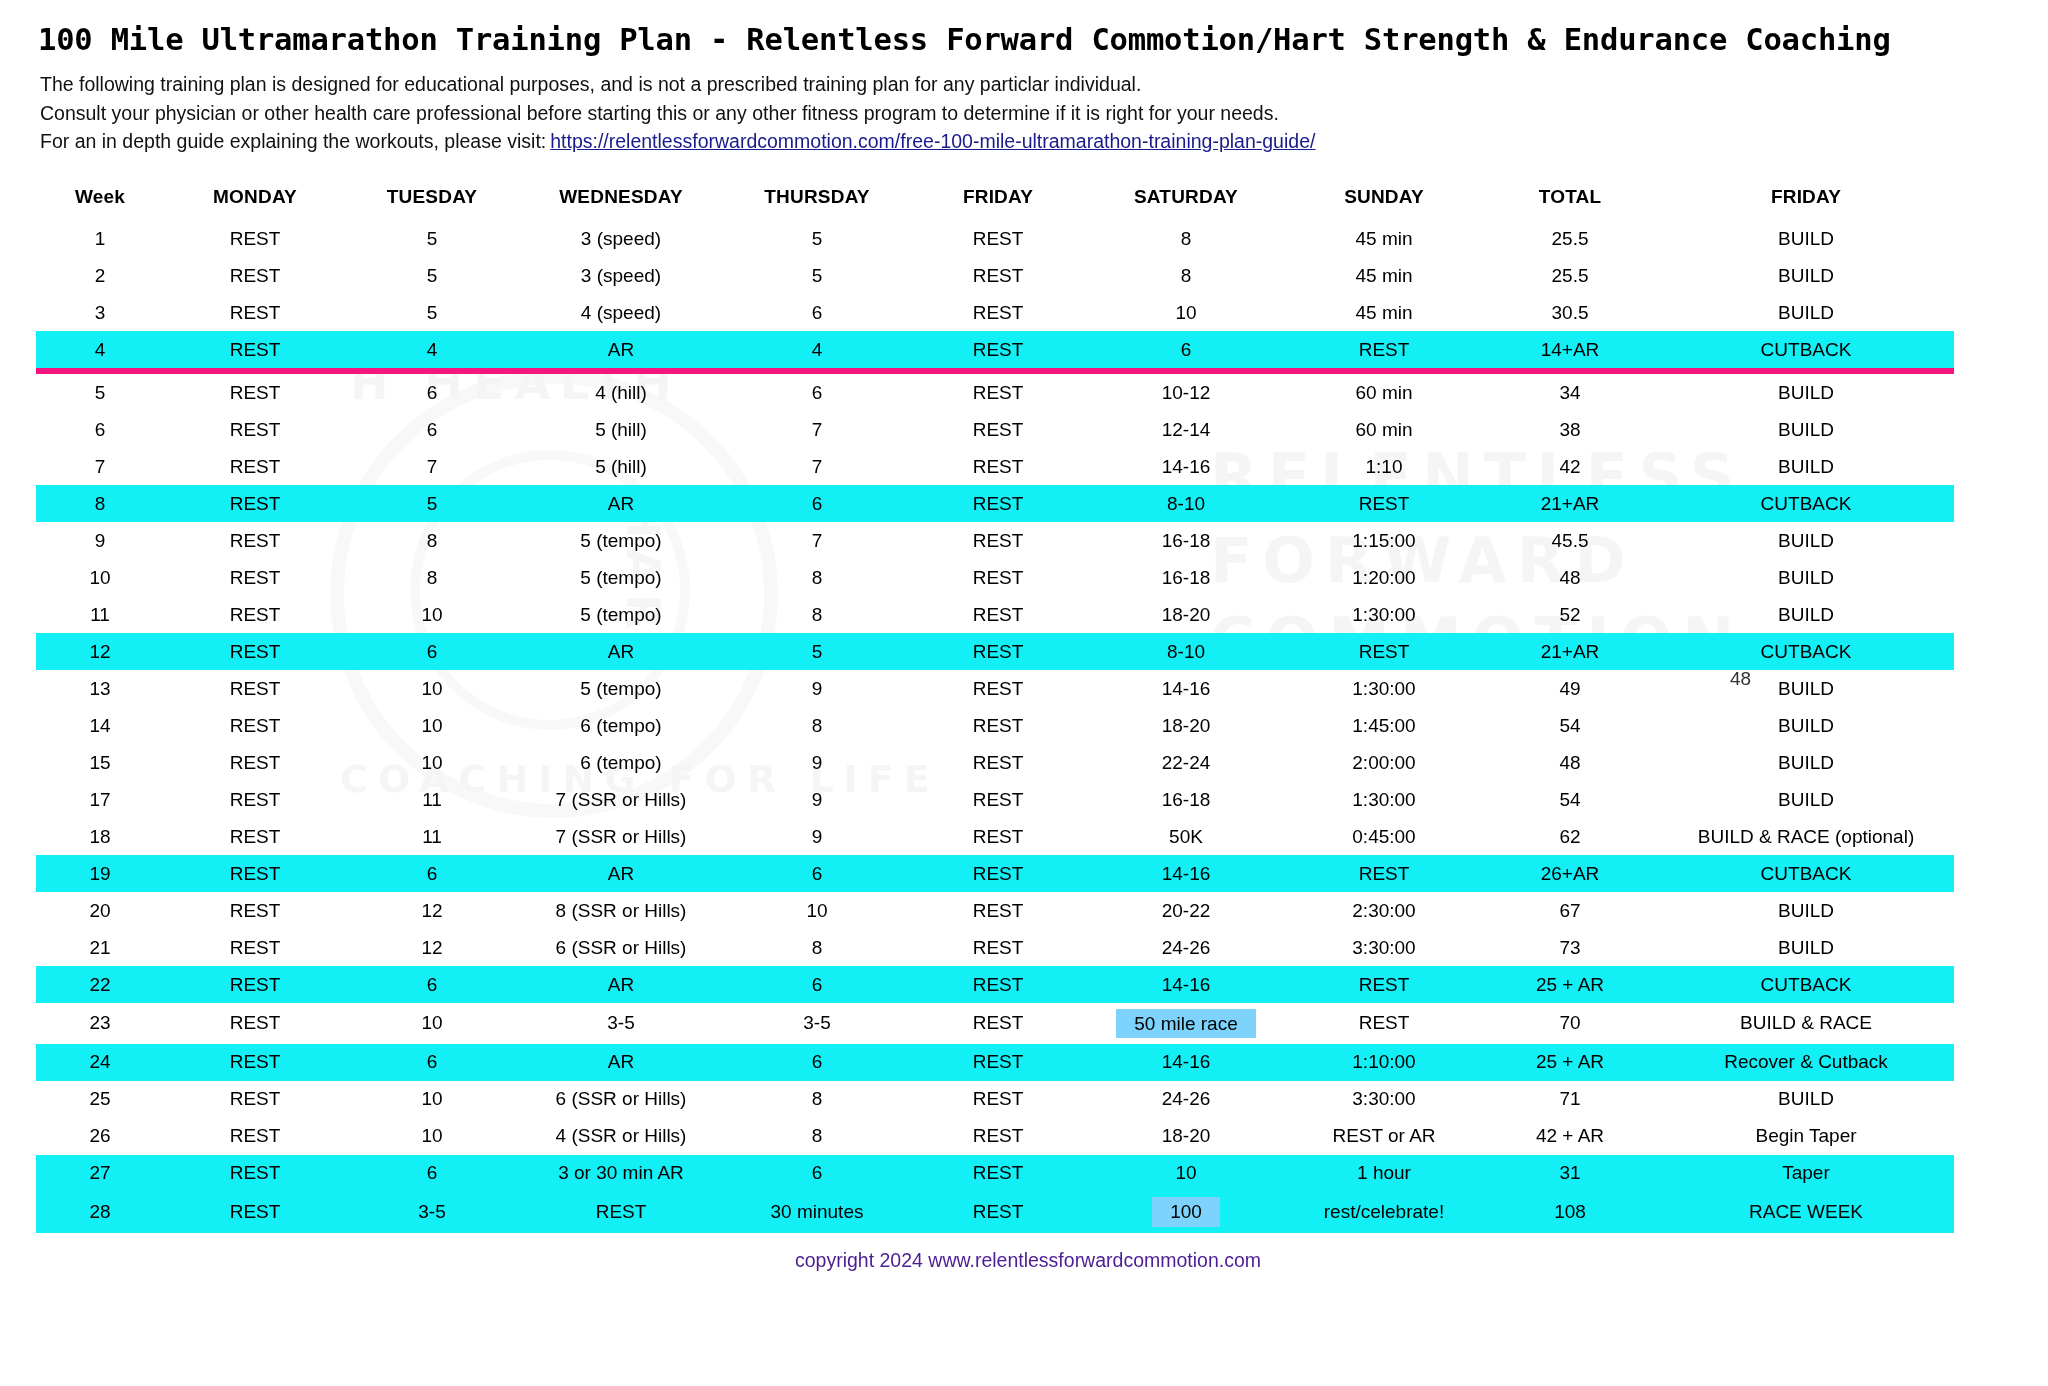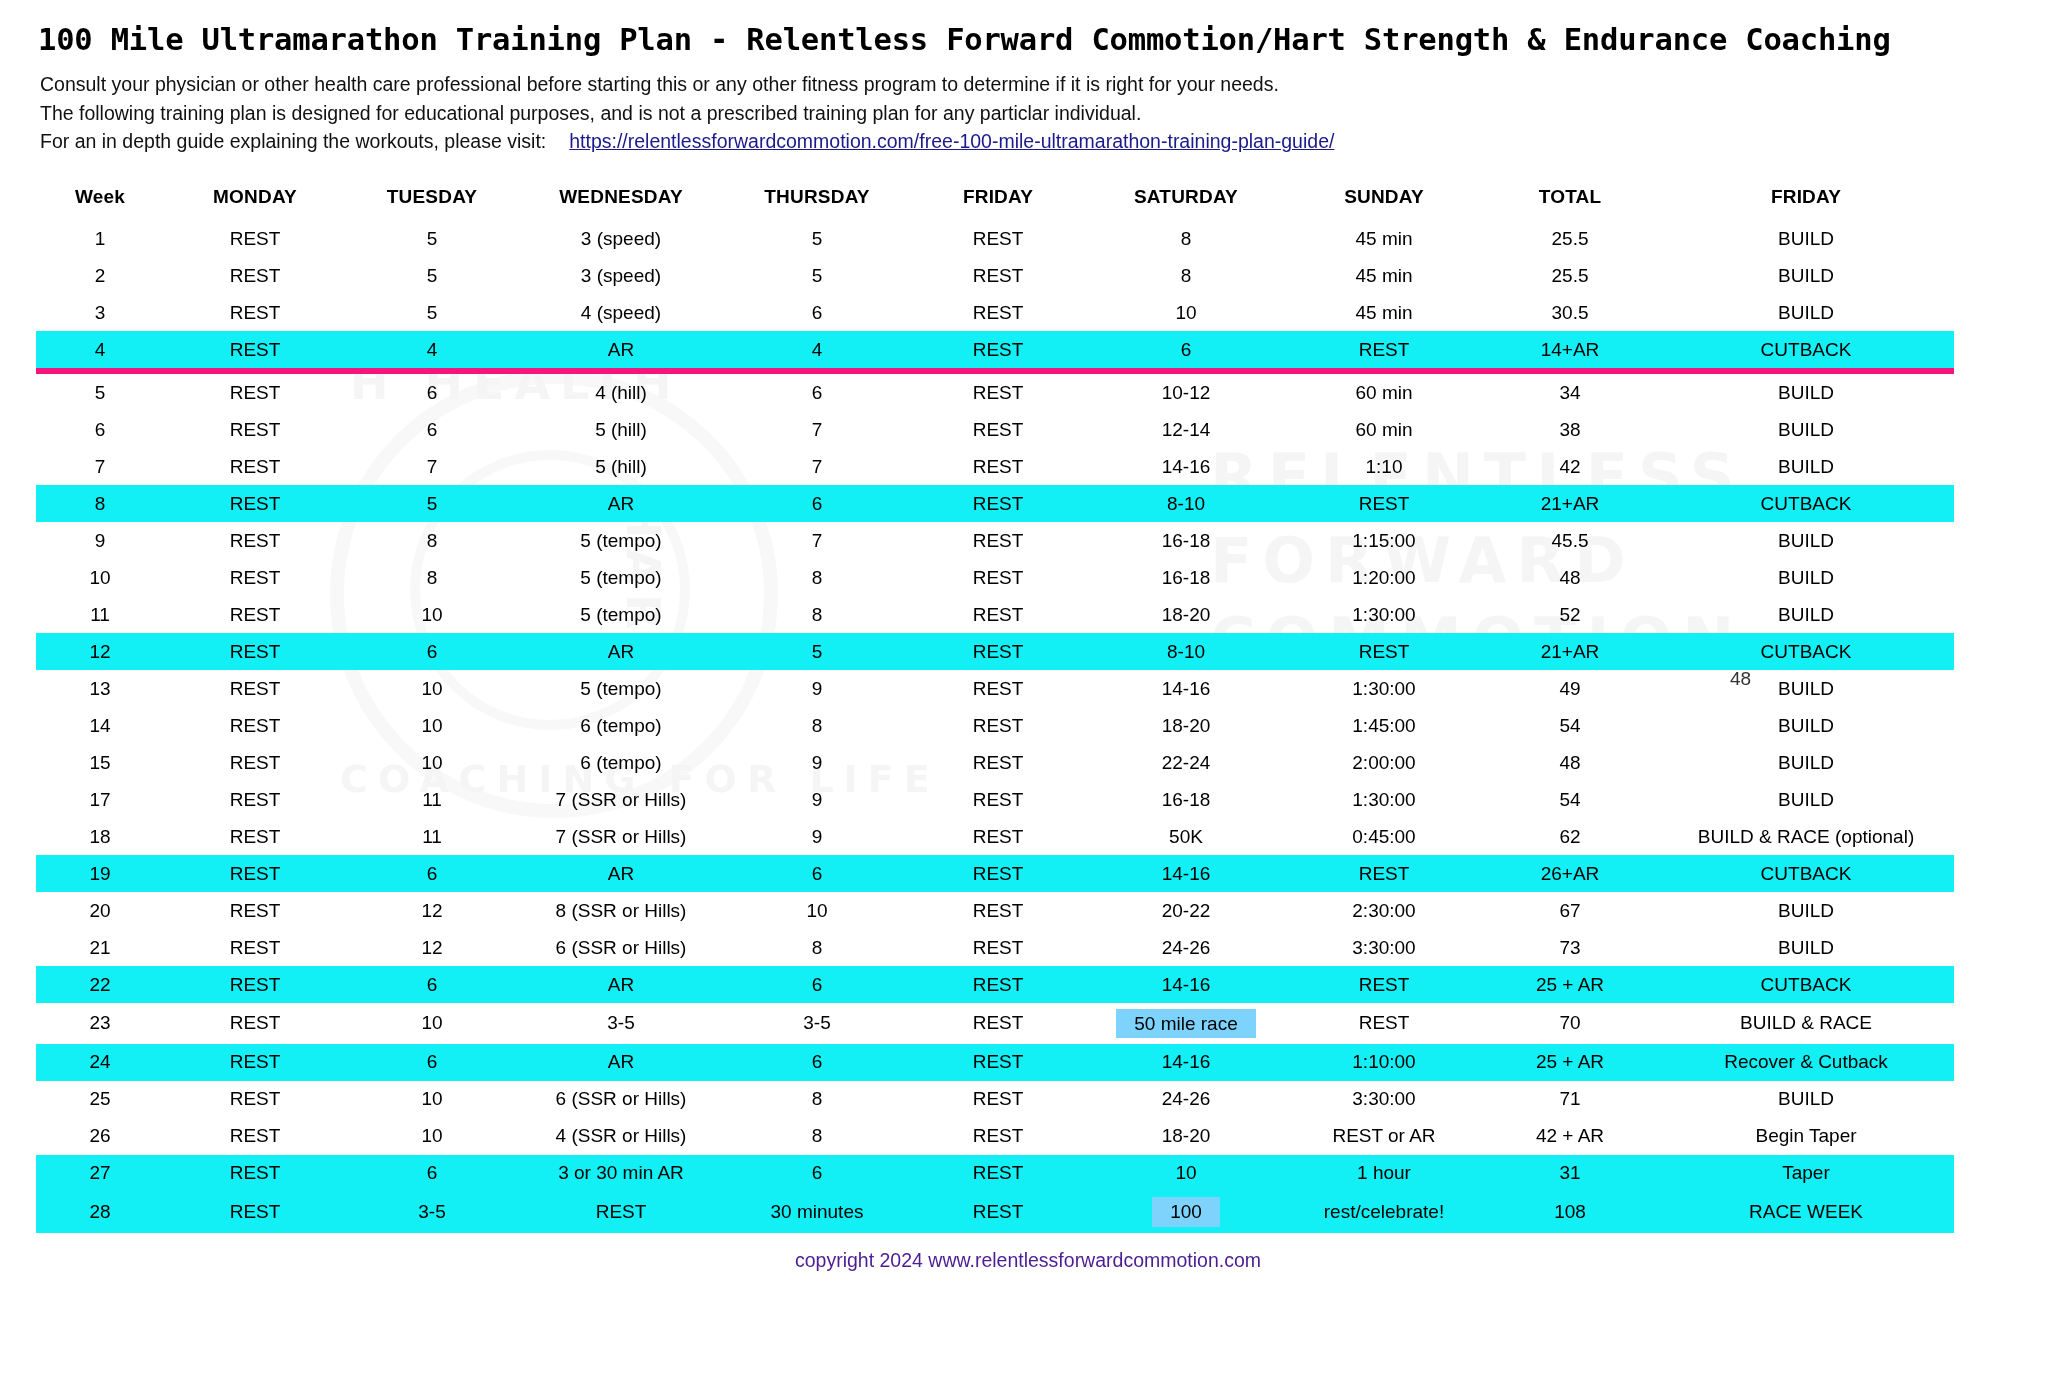--- a/index.html
+++ b/index.html
@@ -38,21 +38,21 @@
   }
   .intro div {
     margin-bottom: 1px;
   }
   .intro a {
     color: #1a1a8c;
     text-decoration: underline;
   }
   .link-line {
     display: flex;
-    gap: 23px;
+    gap: 4px;
     align-items: flex-start;
   }
   table.plan {
     margin-top: 20px;
     border-collapse: collapse;
     width: 1918px;
     table-layout: fixed;
     position: relative;
     z-index: 2;
   }
@@ -138,22 +138,22 @@
   }
 </style>
 </head>
 <body>
 
 <div class="page">
 
   <h1 class="title">100 Mile Ultramarathon Training Plan - Relentless Forward Commotion/Hart Strength &amp; Endurance Coaching</h1>
 
   <div class="intro">
+    <div>The following training plan is designed for educational purposes, and is not a prescribed training plan for any particlar individual.</div>
     <div>Consult your physician or other health care professional before starting this or any other fitness program to determine if it is right for your needs.</div>
-    <div>The following training plan is designed for educational purposes, and is not a prescribed training plan for any particlar individual.</div>
     <div class="link-line">
       <span>For an in depth guide explaining the workouts, please visit:</span>
       <a href="#">https://relentlessforwardcommotion.com/free-100-mile-ultramarathon-training-plan-guide/</a>
     </div>
   </div>
 
   <div class="watermark">
     <div class="wm-circle" style="left:0px; top:-60px; width:420px; height:420px;"></div>
     <div class="wm-circle" style="left:80px; top:20px; width:260px; height:260px; border-width:10px;"></div>
     <div class="wm-text" style="left:20px; top:-70px; font-size:46px;">H HEALTH</div>

